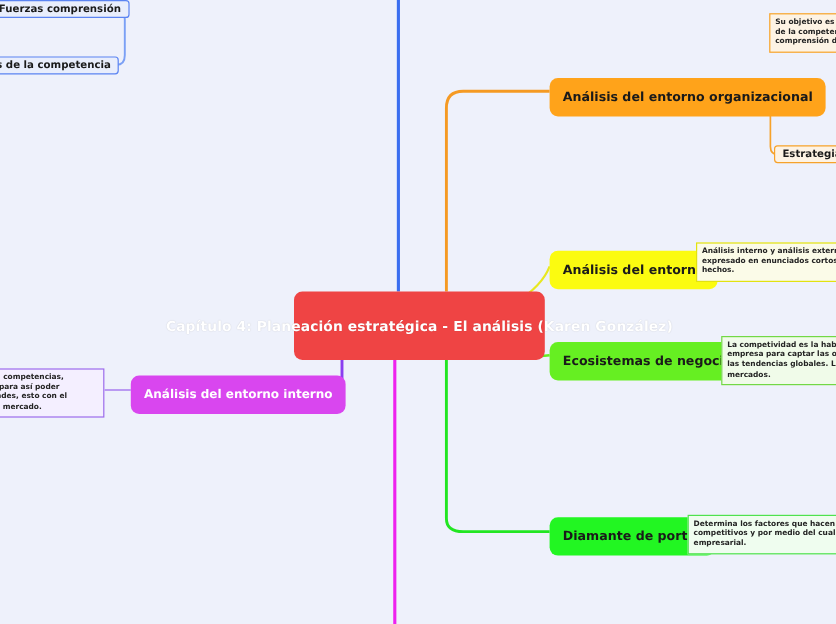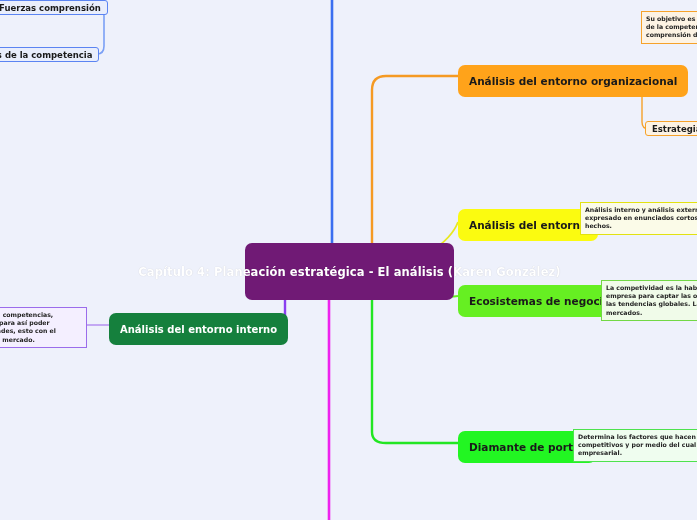--- a/index.html
+++ b/index.html
@@ -31,21 +31,21 @@
     text-align: center;
     font-weight: bold;
     white-space: nowrap;
   }
   
   .root {
     left: 245px;
     top: 243px;
     width: 209px;
     height: 57px;
-    background: #701a75;
+    background: #ef4444;
     color: #ffffff;
     font-size: 11.5px;
     line-height: 14px;
     border-radius: 7px;
     letter-spacing: 0.1px;
     text-shadow: 0 0 1px rgba(0,0,0,0.2);
   }
   .root .root-txt { padding: 0 8px; }
   
   .topic {
@@ -74,21 +74,21 @@
   }
   .topic-diamante {
     left: 458px;
     top: 431px;
     background: #22f622;
     color: #1a1a1a;
   }
   .topic-interno {
     left: 109px;
     top: 313px;
-    background: #15803d;
+    background: #d946ef;
     color: #ffffff;
     font-size: 10px;
   }
   
   .subnode {
     font-size: 8.5px;
     font-weight: bold;
     border-radius: 3px;
     height: 15px;
     padding: 0 6px;

